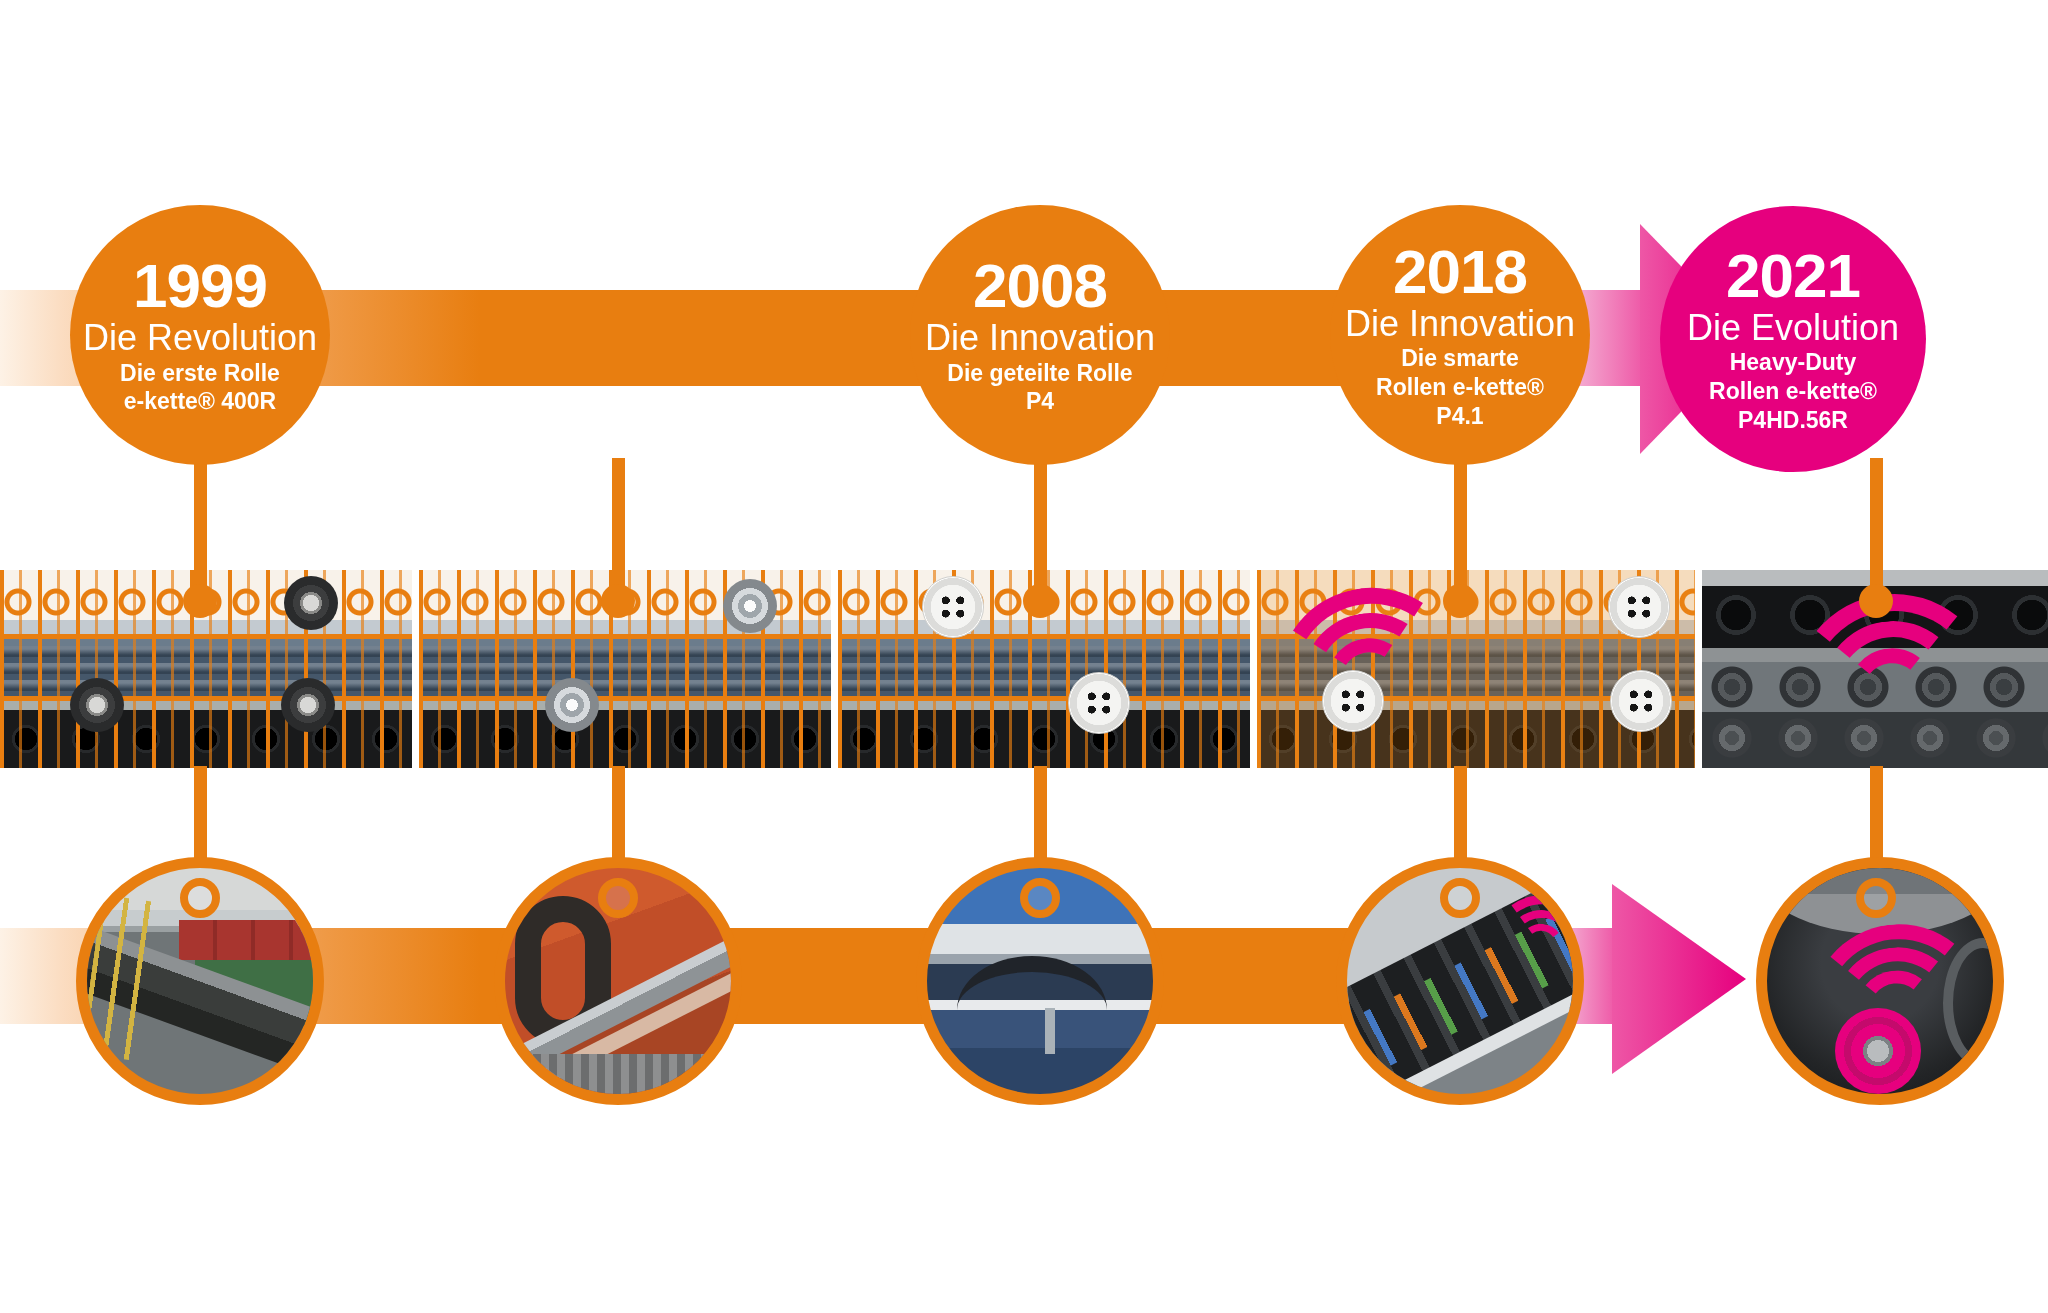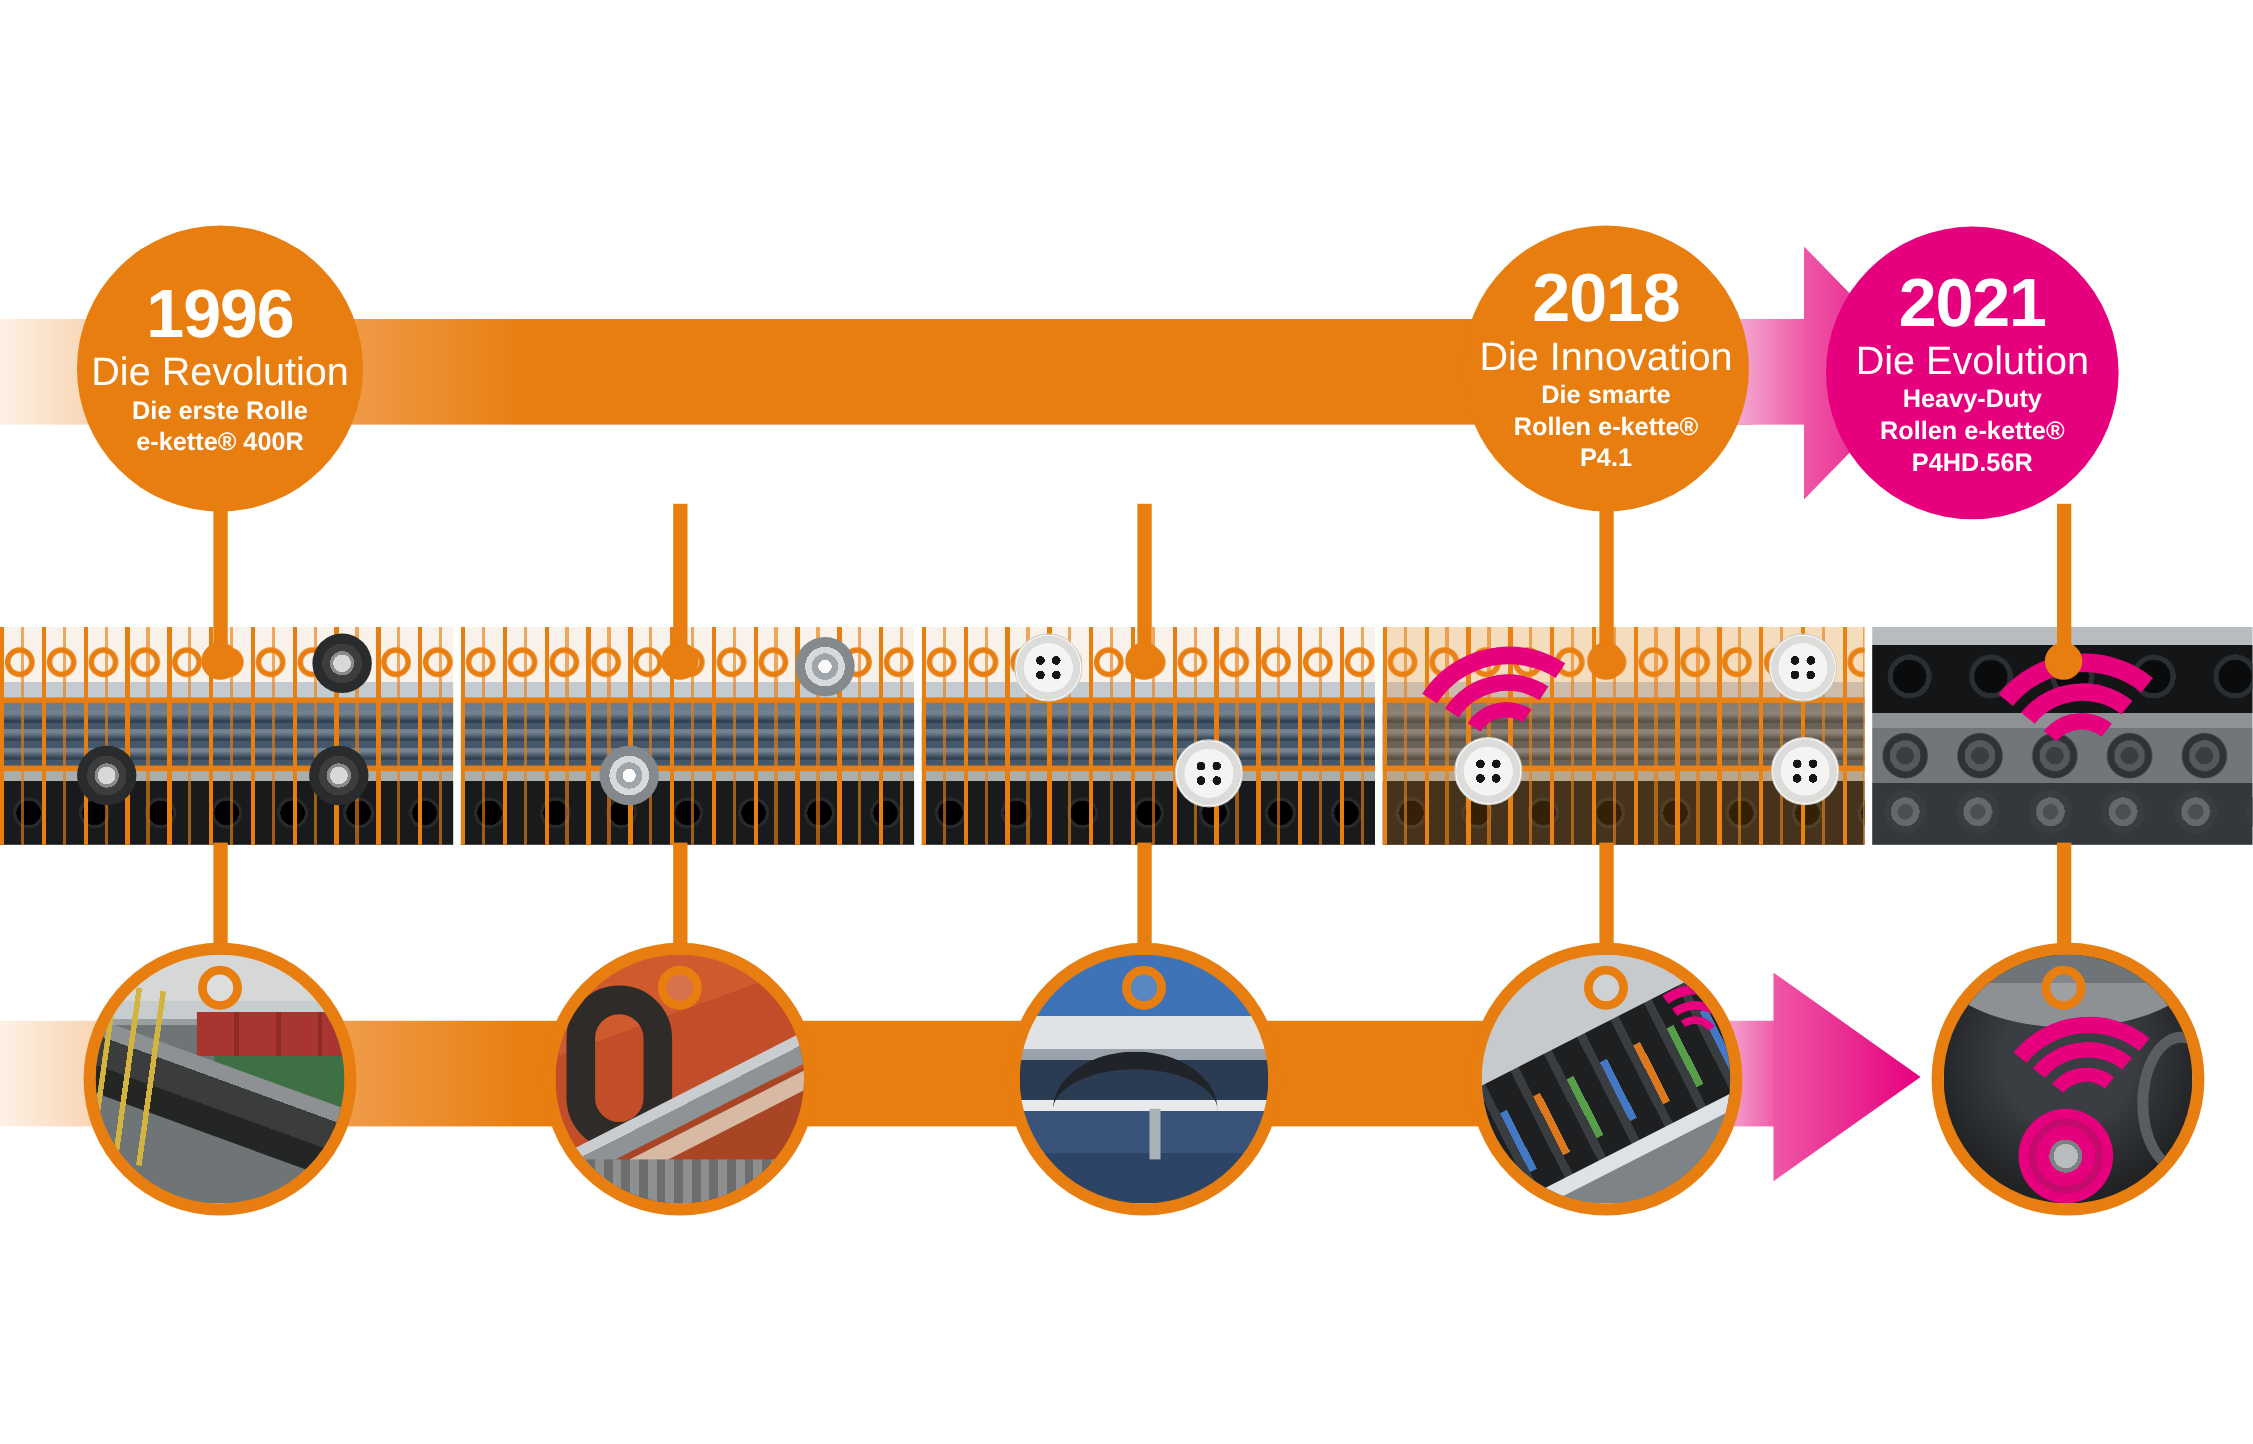--- a/index.html
+++ b/index.html
@@ -197,24 +197,31 @@
   <div class="node n3"></div>
   <div class="node n4"></div>
 
   <div class="vline bot x0"></div>
   <div class="vline bot x1"></div>
   <div class="vline bot x2"></div>
   <div class="vline bot x3"></div>
   <div class="vline bot x4"></div>
 
   <div class="mcircle m0">
-    <div class="year">1996</div>
+    <div class="year">1999</div>
     <div class="mtitle">Die Revolution</div>
     <div class="msub">Die erste Rolle</div>
     <div class="msub">e-kette® 400R</div>
+    <div class="msub"></div>
+  </div>
+  <div class="mcircle m2">
+    <div class="year">2008</div>
+    <div class="mtitle">Die Innovation</div>
+    <div class="msub">Die geteilte Rolle</div>
+    <div class="msub">P4</div>
     <div class="msub"></div>
   </div>
   <div class="mcircle m3">
     <div class="year">2018</div>
     <div class="mtitle">Die Innovation</div>
     <div class="msub">Die smarte</div>
     <div class="msub">Rollen e-kette®</div>
     <div class="msub">P4.1</div>
   </div>
   <div class="mcircle magenta m4">

